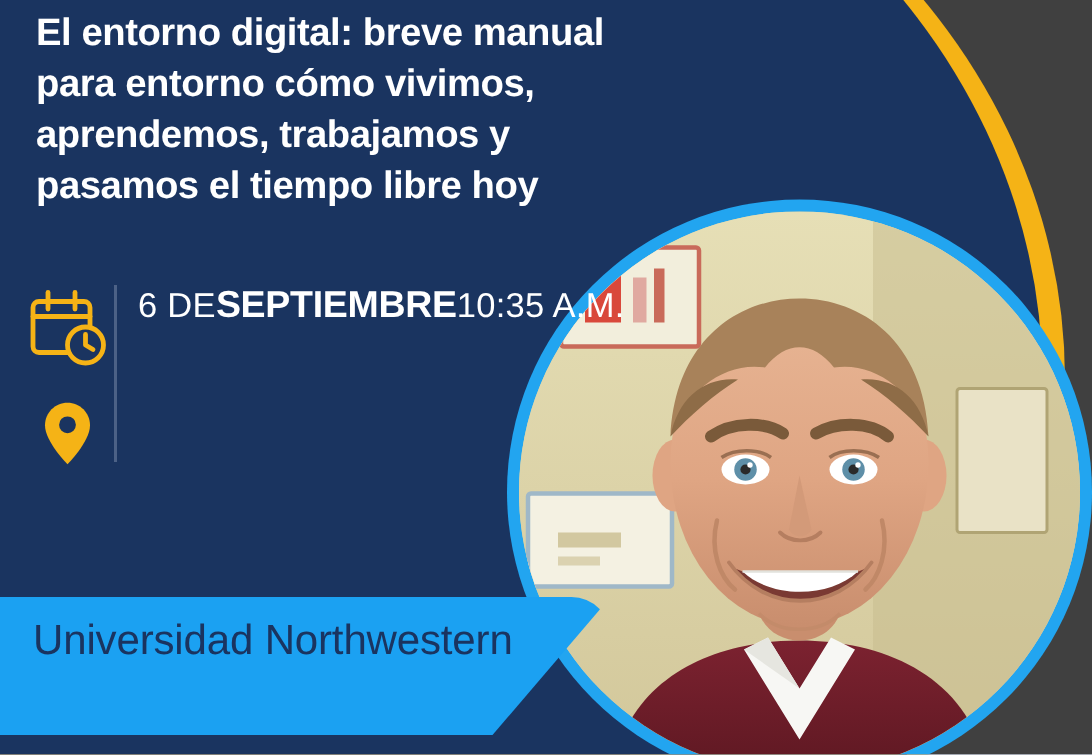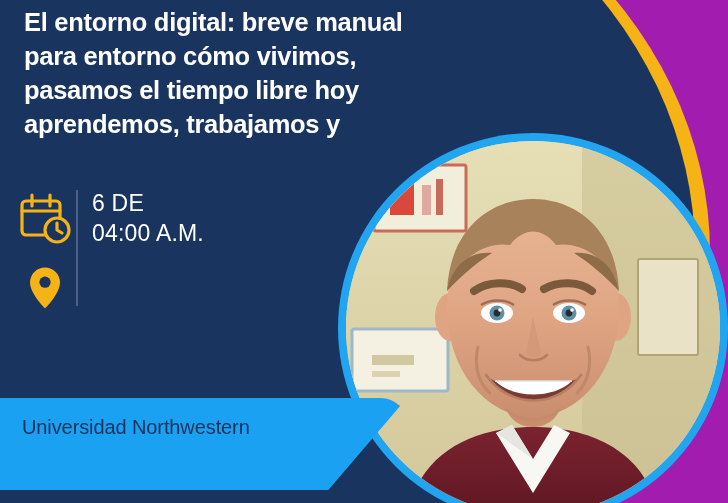--- a/index.html
+++ b/index.html
@@ -6,21 +6,21 @@
   html, body {
     margin: 0;
     padding: 0;
     background: #ffffff;
   }
   .poster {
     position: relative;
     width: 728px;
     height: 503px;
     overflow: hidden;
-    background: #a21caf;
+    background: #404040;
     font-family: "Liberation Sans", sans-serif;
     -webkit-font-smoothing: antialiased;
   }
 
   
   .gold-arc {
     position: absolute;
     left: -300px;
     top: -182px;
     width: 1010px;
@@ -85,21 +85,21 @@
   .icon-cal { margin-top: 4px; }
   .icon-pin { margin-top: 18px; }
   .info-divider {
     width: 2px;
     align-self: stretch;
     background: #4C6186;
     margin: 2px 14px 8px 0;
   }
   .info-text {
     display: flex;
-    flex-direction: column;
+    flex-direction: row;
     color: #FFFFFF;
   }
   .info-light {
     font-size: 23px;
     font-weight: 300;
     line-height: 30px;
     letter-spacing: 0.2px;
   }
   .info-bold {
     font-size: 25px;
@@ -153,41 +153,41 @@
   .speaker-name {
     color: #FFFFFF;
     font-size: 24px;
     font-weight: bold;
     line-height: 30px;
     letter-spacing: -0.2px;
     white-space: nowrap;
   }
   .speaker-org {
     color: #1A3460;
-    font-size: 20px;
+    font-size: 28px;
     font-weight: 400;
     line-height: 30px;
     letter-spacing: -0.1px;
     white-space: nowrap;
   }
 </style>
 </head>
 <body>
 
 <div class="poster">
 
   <div class="gold-arc"></div>
   <div class="navy-panel"></div>
   <div class="navy-block"></div>
 
   <div class="title">
     <span class="title-line">El entorno digital: breve manual</span>
     <span class="title-line">para entorno cómo vivimos,</span>
+    <span class="title-line">aprendemos, trabajamos y</span>
     <span class="title-line">pasamos el tiempo libre hoy</span>
-    <span class="title-line">aprendemos, trabajamos y</span>
   </div>
 
   <div class="info">
 
     <div class="info-icons">
       <span class="icon-cal">
         <svg width="54" height="52" viewBox="0 0 54 52" fill="none" stroke="#F5B316" stroke-width="3.2" stroke-linecap="round" stroke-linejoin="round">
           <rect x="4" y="9" width="38" height="34" rx="4"></rect>
           <line x1="4" y1="19" x2="42" y2="19"></line>
           <line x1="14" y1="3" x2="14" y2="14"></line>
@@ -201,21 +201,22 @@
           <path d="M17 1.5C8.7 1.5 2 8.2 2 16.5c0 11 15 26 15 26s15-15 15-26C32 8.2 25.3 1.5 17 1.5z" fill="#F5B316"></path>
           <circle cx="17" cy="16.2" r="5.6" fill="#1A3460"></circle>
         </svg>
       </span>
     </div>
 
     <div class="info-divider"></div>
 
     <div class="info-text">
       <span class="info-light">6 DE</span>
-      <span class="info-light">04:00 A.M.</span>
+      <span class="info-bold">SEPTIEMBRE</span>
+      <span class="info-light">10:35 A.M.</span>
     </div>
   </div>
 
   <div class="photo-wrap">
     <div class="photo">
       <svg viewBox="0 0 374 374" preserveAspectRatio="xMidYMid slice" aria-hidden="true">
         <defs>
           <linearGradient id="wall" x1="0" y1="0" x2="0" y2="1">
             <stop offset="0%" stop-color="#E6DFB6"></stop>
             <stop offset="100%" stop-color="#D2C79A"></stop>

